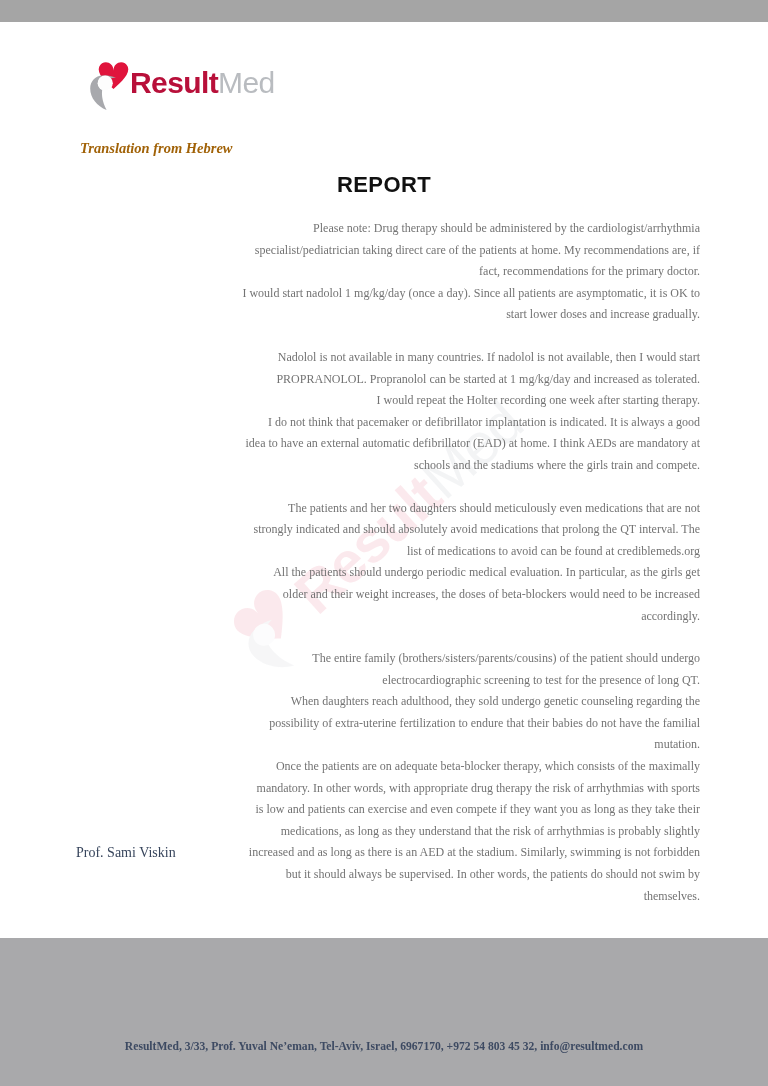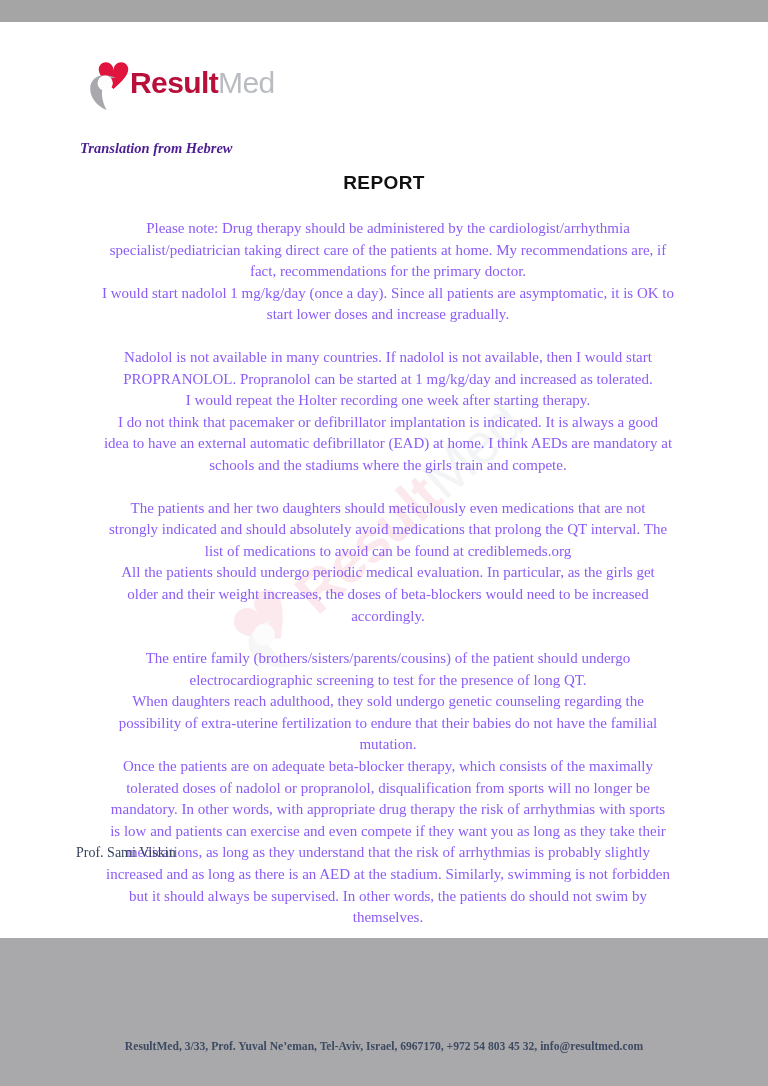--- a/index.html
+++ b/index.html
@@ -105,52 +105,52 @@
 
   
   .translation-note {
     position: absolute;
     left: 80px;
     top: 140px;
     font-family: "Liberation Serif", serif;
     font-size: 14.5px;
     font-weight: bold;
     font-style: italic;
-    color: #4c1d95;
+    color: #a16207;
     z-index: 3;
   }
   .report-title {
     position: absolute;
     left: 0;
     top: 172px;
     width: 768px;
     text-align: center;
     font-family: "Liberation Sans", sans-serif;
-    font-size: 19px;
+    font-size: 22px;
     font-weight: bold;
     color: #111111;
     letter-spacing: 0.4px;
     z-index: 3;
   }
 
   
   .body-wrap {
     position: absolute;
     left: 76px;
     top: 218px;
     width: 624px;
     z-index: 2;
   }
   .para {
     font-family: "Liberation Serif", serif;
-    font-size: 15px;
+    font-size: 12px;
     line-height: 21.6px;
-    color: #8b5cf6;
+    color: #737373;
     margin: 0 0 21px 0;
-    text-align: center;
+    text-align: right;
   }
   .para:last-child { margin-bottom: 0; }
   .para .ln { display: block; }
 
   .signature {
     position: absolute;
     left: 76px;
     top: 845px;
     font-family: "Liberation Serif", serif;
     font-size: 14px;
@@ -227,21 +227,20 @@
         <span class="ln">older and their weight increases, the doses of beta-blockers would need to be increased</span>
         <span class="ln">accordingly.</span>
       </p>
     <p class="para">
         <span class="ln">The entire family (brothers/sisters/parents/cousins) of the patient should undergo</span>
         <span class="ln">electrocardiographic screening to test for the presence of long QT.</span>
         <span class="ln">When daughters reach adulthood, they sold undergo genetic counseling regarding the</span>
         <span class="ln">possibility of extra-uterine fertilization to endure that their babies do not have the familial</span>
         <span class="ln">mutation.</span>
         <span class="ln">Once the patients are on adequate beta-blocker therapy, which consists of the maximally</span>
-        <span class="ln">tolerated doses of nadolol or propranolol, disqualification from sports will no longer be</span>
         <span class="ln">mandatory. In other words, with appropriate drug therapy the risk of arrhythmias with sports</span>
         <span class="ln">is low and patients can exercise and even compete if they want you as long as they take their</span>
         <span class="ln">medications, as long as they understand that the risk of arrhythmias is probably slightly</span>
         <span class="ln">increased and as long as there is an AED at the stadium. Similarly, swimming is not forbidden</span>
         <span class="ln">but it should always be supervised. In other words, the patients do should not swim by</span>
         <span class="ln">themselves.</span>
       </p>
   </div>
 
   <div class="signature">Prof. Sami Viskin</div>

